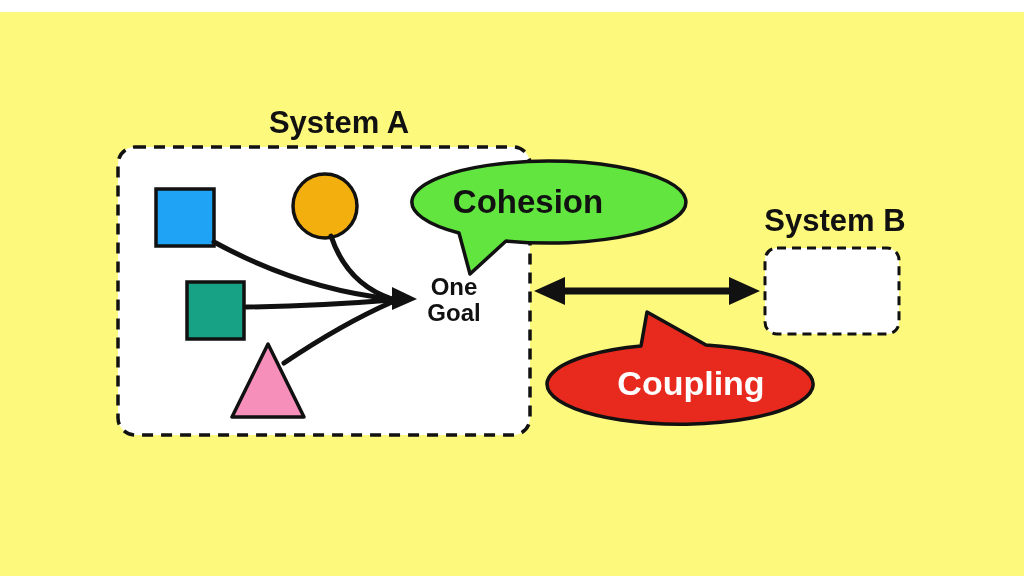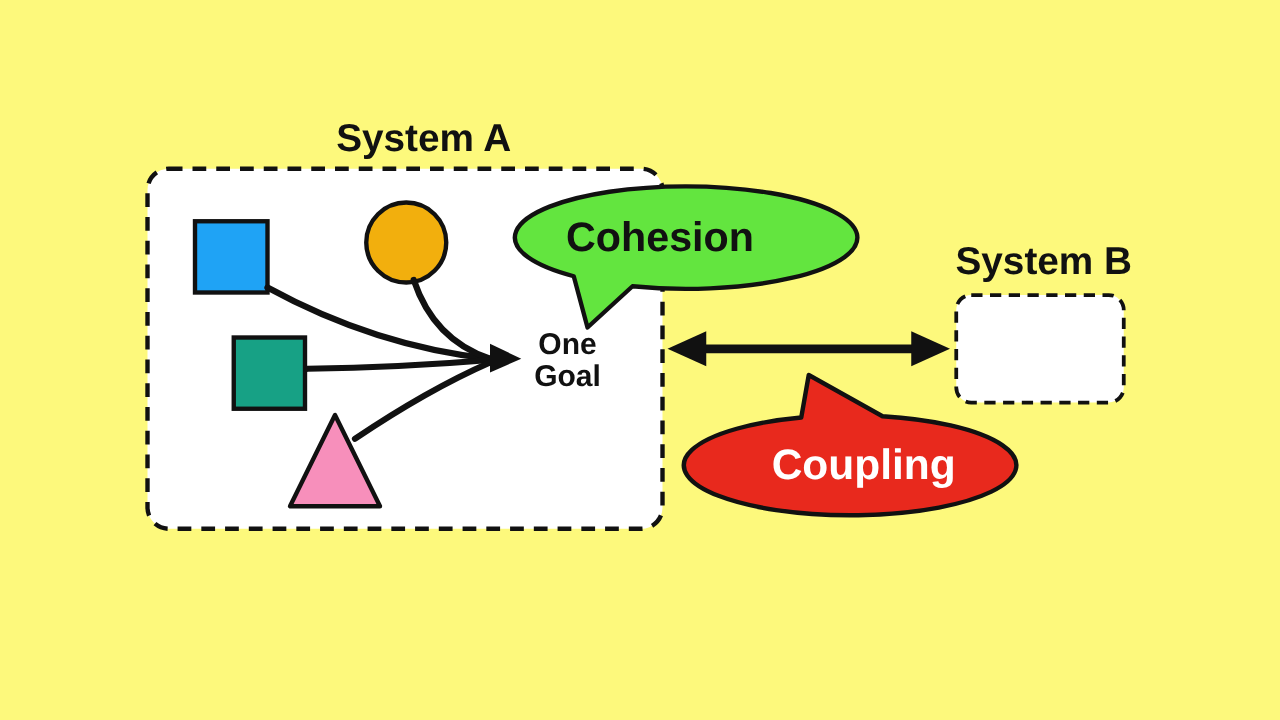--- a/index.html
+++ b/index.html
@@ -7,20 +7,21 @@
     padding: 0;
     width: 1024px;
     height: 576px;
     overflow: hidden;
     font-family: "Liberation Sans", sans-serif;
   }
   .stage {
     position: relative;
     width: 1024px;
     height: 528px;
+    margin-top: 12px;
   }
   svg { display: block; }
   text {
     font-family: "Liberation Sans", "DejaVu Sans", sans-serif;
     font-weight: bold;
   }
   .title-text   { font-size: 31px; }
   .goal-text    { font-size: 24px; }
   .bubble-text  { font-size: 33px; }
   .coupling-text{ font-size: 34px; }

